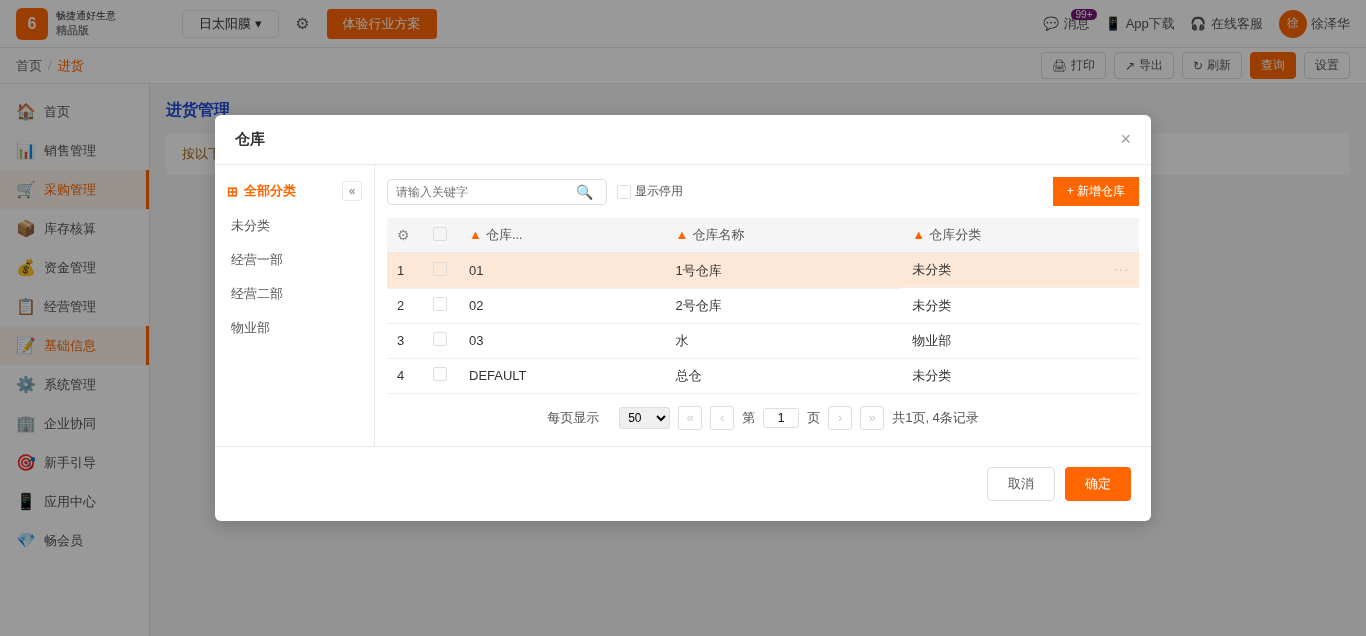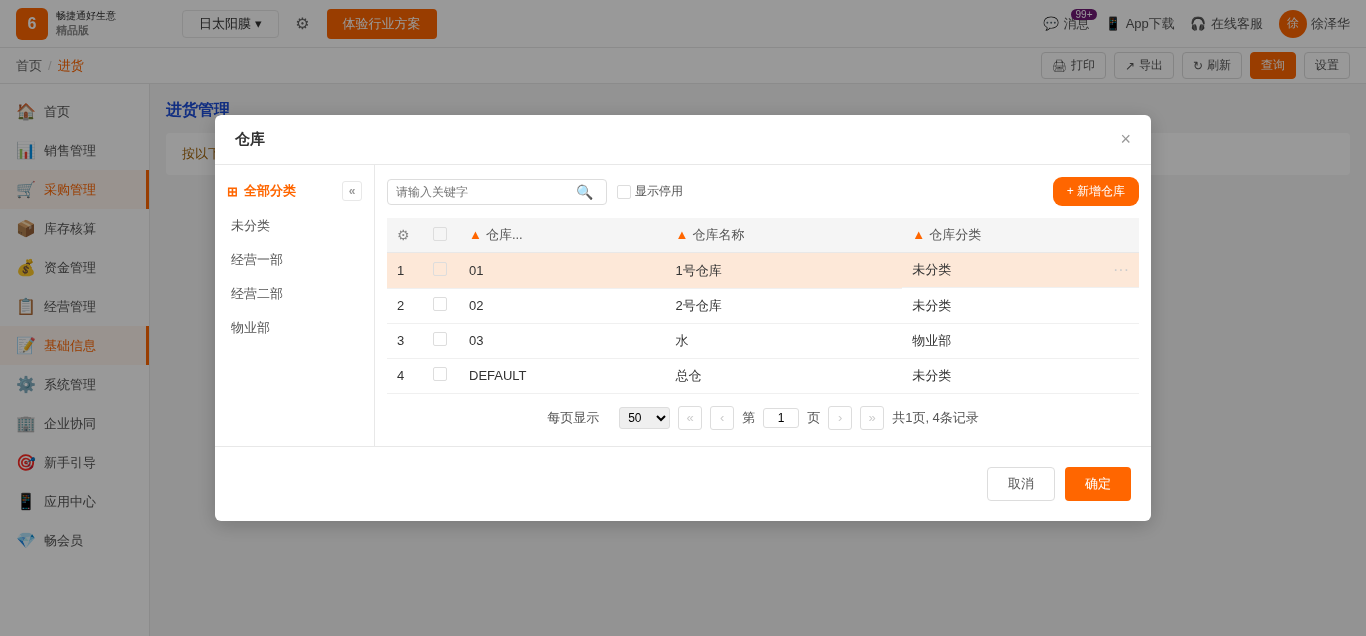--- a/index.html
+++ b/index.html
@@ -254,21 +254,21 @@
     .checkbox-custom {
       width: 14px; height: 14px;
       border: 1px solid #ddd;
       border-radius: 2px;
       display: inline-block;
     }
     .btn-add {
       background: #f60;
       color: #fff;
       border: none;
-      border-radius: 9px;
+      border-radius: 0;
       padding: 6px 14px;
       font-size: 12px;
       cursor: pointer;
       margin-left: auto;
     }
 
     
     .data-table {
       width: 100%;
       border-collapse: collapse;

